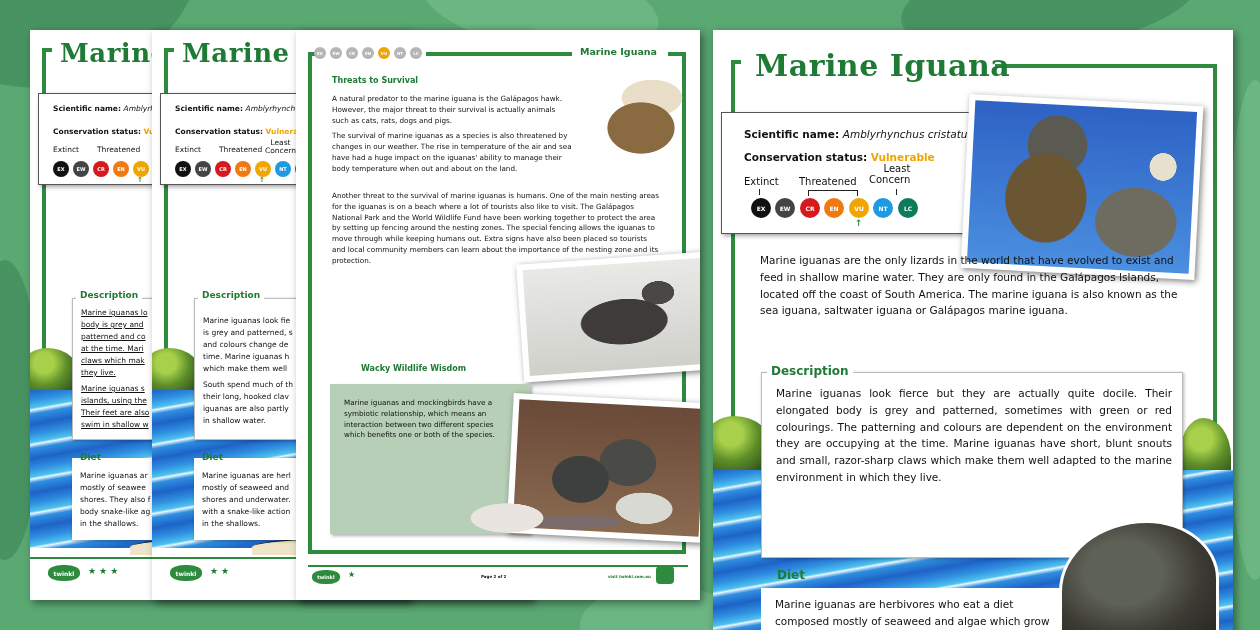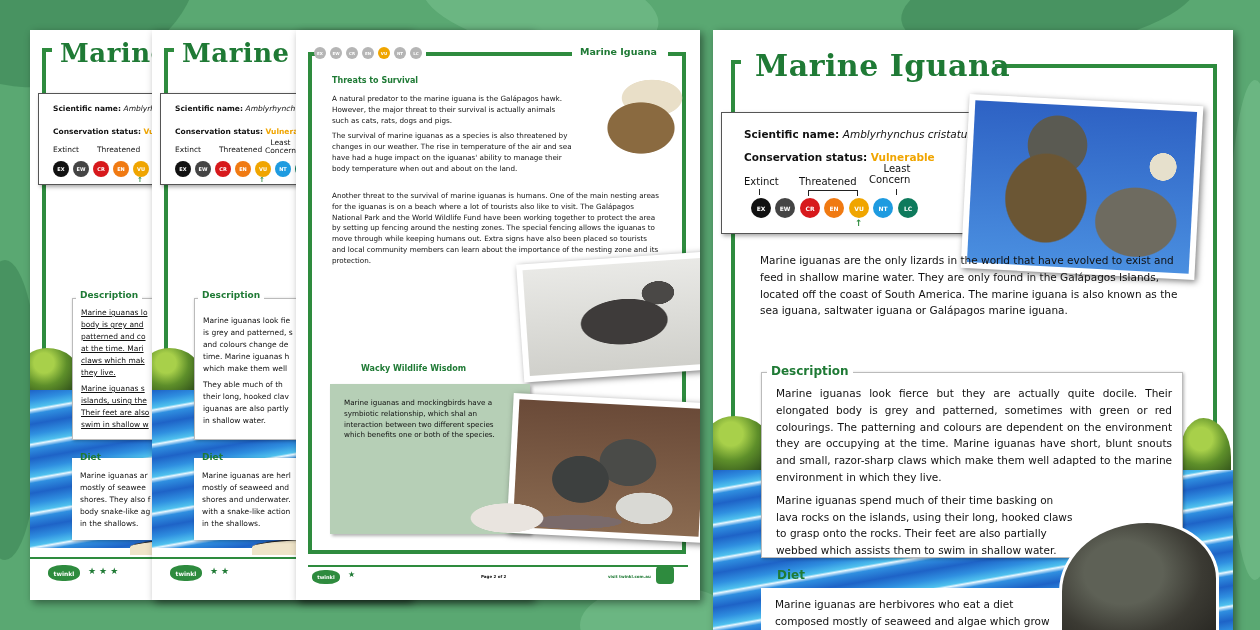--- a/index.html
+++ b/index.html
@@ -234,21 +234,21 @@
   <div class="sea" style="left:0;top:360px;width:380px;height:158px;"></div>
   <div class="sand" style="left:100px;top:505px;width:280px;height:20px;border-radius:60% 0 0 0;"></div>
   <div class="box" style="left:42px;top:268px;width:340px;height:142px;">
     <div class="body-text" style="left:8px;top:16px;font-size:7.5px;line-height:1.6;">
       <div>Marine iguanas look fie</div>
       <div>is grey and patterned, s</div>
       <div>and colours change de</div>
       <div>time. Marine iguanas h</div>
       <div>which make them well</div>
       <div style="height:4px"></div>
-      <div>They able much of th</div>
+      <div>South spend much of th</div>
       <div>their long, hooked clav</div>
       <div>iguanas are also partly</div>
       <div>in shallow water.</div>
     </div>
   </div>
   <div class="box-title" style="left:46px;top:260px;font-size:9px;">Description</div>
   <div class="box" style="left:42px;top:428px;width:340px;height:82px;border:none;">
     <div class="body-text" style="left:8px;top:12px;font-size:7.5px;line-height:1.6;">
       <div>Marine iguanas are herl</div>
       <div>mostly of seaweed and</div>
@@ -290,21 +290,21 @@
     <p style="width:330px;">Another threat to the survival of marine iguanas is humans. One of the main nesting areas for the iguanas is on a beach where a lot of tourists also like to visit. The Galápagos National Park and the World Wildlife Fund have been working together to protect the area by setting up fencing around the nesting zones. The special fencing allows the iguanas to move through while keeping humans out. Extra signs have also been placed so tourists and local community members can learn about the importance of the nesting zone and its protection.</p>
   </div>
 
   <div class="photo" style="left:224px;top:228px;width:190px;height:118px;transform:rotate(-4deg);">
     <div class="img img-iguana-rock"></div>
   </div>
 
   <div class="p3-heading" style="left:42px;top:334px;font-size:8px;margin-left:23px;">Wacky Wildlife Wisdom</div>
   <div class="wisdom-box" style="left:34px;top:354px;width:200px;height:150px;">
     <div class="p3-text" style="left:14px;top:14px;width:160px;">
-      <p>Marine iguanas and mockingbirds have a symbiotic relationship, which shal an interaction between two different species which benefits one or both of the species.</p>
+      <p>Marine iguanas and mockingbirds have a symbiotic relationship, which means an interaction between two different species which benefits one or both of the species.</p>
     </div>
   </div>
 
   <div class="photo" style="left:214px;top:368px;width:198px;height:140px;transform:rotate(3deg);">
     <div class="img img-iguana-group"></div>
   </div>
   <div class="mockingbird" style="left:160px;top:448px;width:170px;height:80px;"></div>
 
   <div class="footer-line" style="left:12px;top:535px;width:380px;"></div>
   <div class="logo" style="left:16px;top:540px;width:28px;height:14px;font-size:5px;">twinkl</div>
@@ -357,21 +357,20 @@
   </div>
   <div class="body-text" style="left:47px;top:222px;width:420px;font-size:10.5px;line-height:1.6;">Marine iguanas are the only lizards in the world that have evolved to exist and feed in shallow marine water. They are only found in the Galápagos Islands, located off the coast of South America. The marine iguana is also known as the sea iguana, saltwater iguana or Galápagos marine iguana.</div>
 
   <div class="bush" style="left:-10px;top:386px;width:70px;height:60px;"></div>
   <div class="bush" style="left:468px;top:388px;width:50px;height:70px;"></div>
   <div class="sea" style="left:0;top:440px;width:520px;height:170px;"></div>
 
   <div class="box" style="left:48px;top:342px;width:422px;height:186px;">
     <div class="body-text" style="left:14px;top:12px;width:396px;font-size:10.5px;line-height:1.6;text-align:justify;">
       <p style="margin-bottom:6px;">Marine iguanas look fierce but they are actually quite docile. Their elongated body is grey and patterned, sometimes with green or red colourings. The patterning and colours are dependent on the environment they are occupying at the time. Marine iguanas have short, blunt snouts and small, razor-sharp claws which make them well adapted to the marine environment in which they live.</p>
-      <p style="width:300px;text-align:left;">Marine iguanas spend much of their time basking on lava rocks on the islands, using their long, hooked claws to grasp onto the rocks. Their feet are also partially webbed which assists them to swim in shallow water.</p>
     </div>
   </div>
   <div class="box-title" style="left:54px;top:334px;font-size:12px;">Description</div>
 
   <div class="iguana-cutout" style="left:346px;top:490px;width:160px;height:130px;"></div>
 
   <div class="box" style="left:48px;top:558px;width:300px;height:60px;border:none;box-shadow:none;">
     <div class="body-text" style="left:14px;top:8px;width:282px;font-size:10.5px;line-height:1.6;">Marine iguanas are herbivores who eat a diet composed mostly of  seaweed and algae which grow along rocky shores. They also forage under the water, swimming</div>
   </div>
   <div class="box-title" style="left:60px;top:538px;font-size:12px;background:transparent;">Diet</div>

